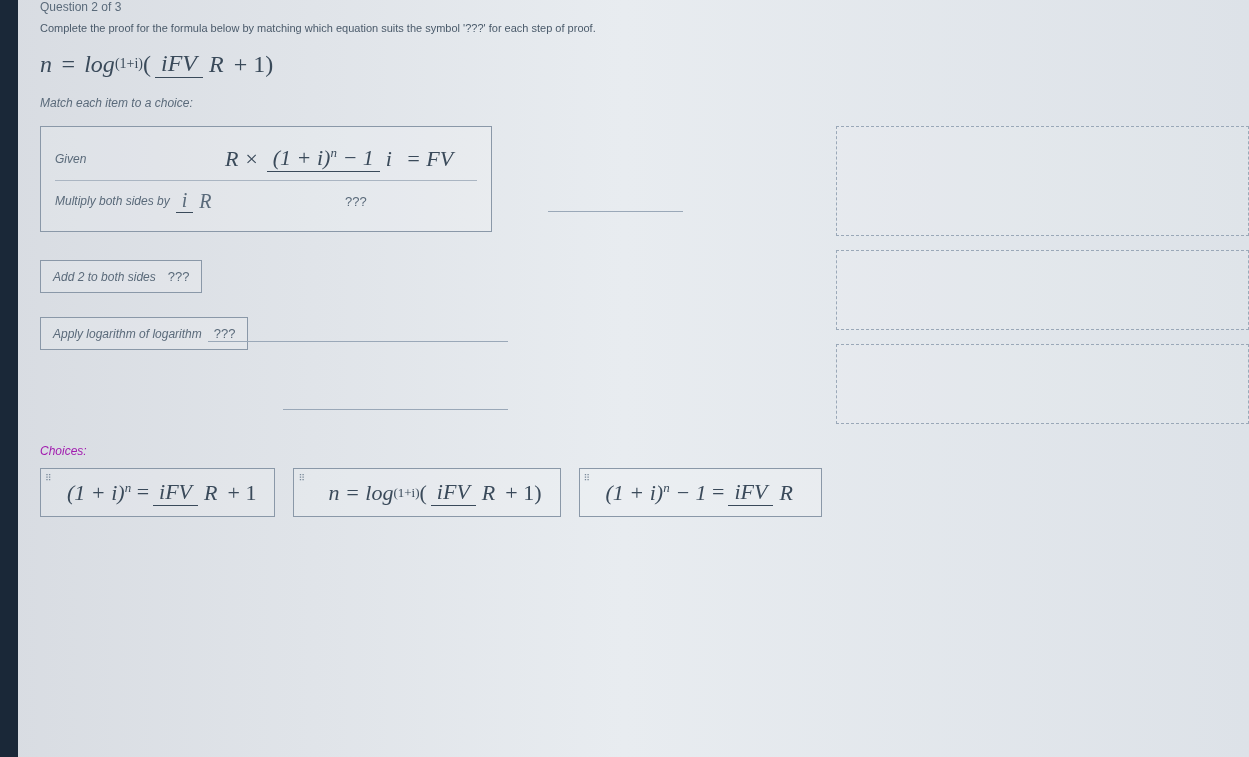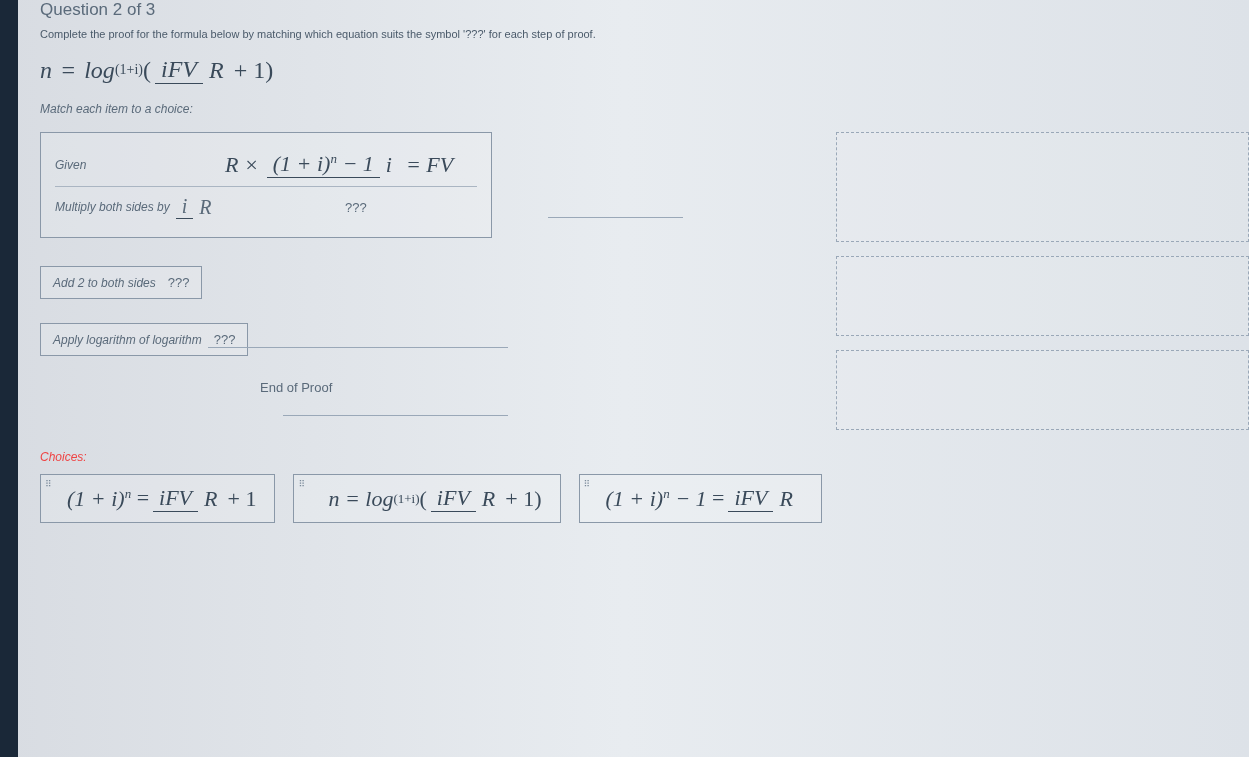--- a/index.html
+++ b/index.html
@@ -18,21 +18,21 @@
       width: 18px;
       height: 100%;
       background: #1a2838;
     }
     .content {
       margin-left: 40px;
       padding-top: 0;
     }
     .question-num {
       color: #5a6a7a;
-      font-size: 17px;
+      font-size: 12px;
       padding-bottom: 8px;
     }
     .instruction {
       color: #4a5a6a;
       font-size: 11px;
       margin-bottom: 16px;
     }
     .formula-main {
       font-family: 'Times New Roman', serif;
       font-size: 24px;
@@ -122,21 +122,21 @@
       margin-bottom: 14px;
     }
     .drop-zone {
       border: 1.5px dashed #9aa8b8;
       height: 80px;
       margin-bottom: 14px;
       background: rgba(255,255,255,0.08);
     }
     .drop-zone.tall { height: 110px; }
     .choices-label {
-      color: #ef4444;
+      color: #a21caf;
       font-size: 12px;
       font-style: italic;
       margin: 6px 0 10px 0;
     }
     .choices-row {
       display: flex;
       gap: 18px;
     }
     .choice-box {
       border: 1px solid #8a98a8;
@@ -224,21 +224,20 @@
         <span>Add 2 to both sides</span>
         <span class="qmark">???</span>
       </div>
       <br>
 
       <div class="step-box-small">
         <span>Apply logarithm of logarithm</span>
         <span class="qmark">???</span>
       </div>
 
-      <div class="end-proof">End of Proof</div>
     </div>
 
     <div class="conn-wrap">
       <div class="conn" style="top:85px;width:135px;left:-55px;"></div>
       <div class="conn" style="top:215px;width:300px;left:-395px;"></div>
       <div class="conn" style="top:283px;width:225px;left:-320px;"></div>
     </div>
 
     <div class="targets-col">
       <div class="drop-zone tall"></div>

